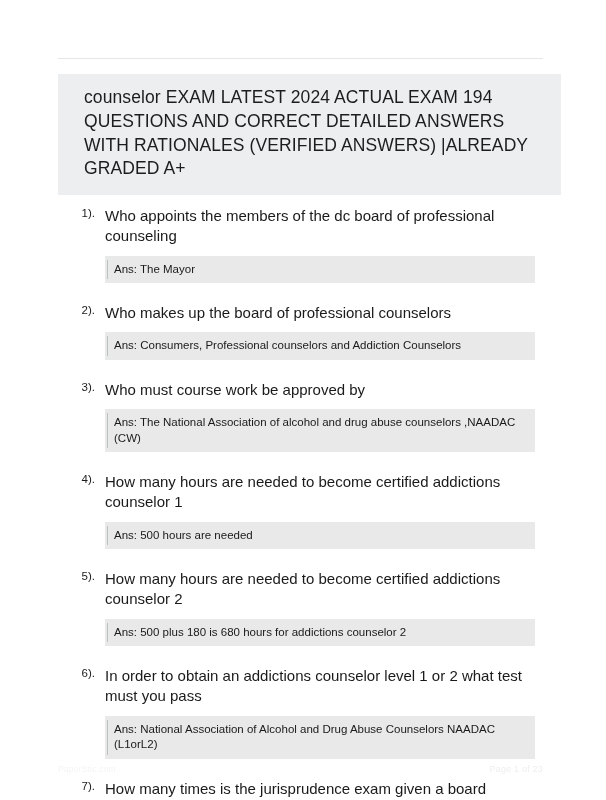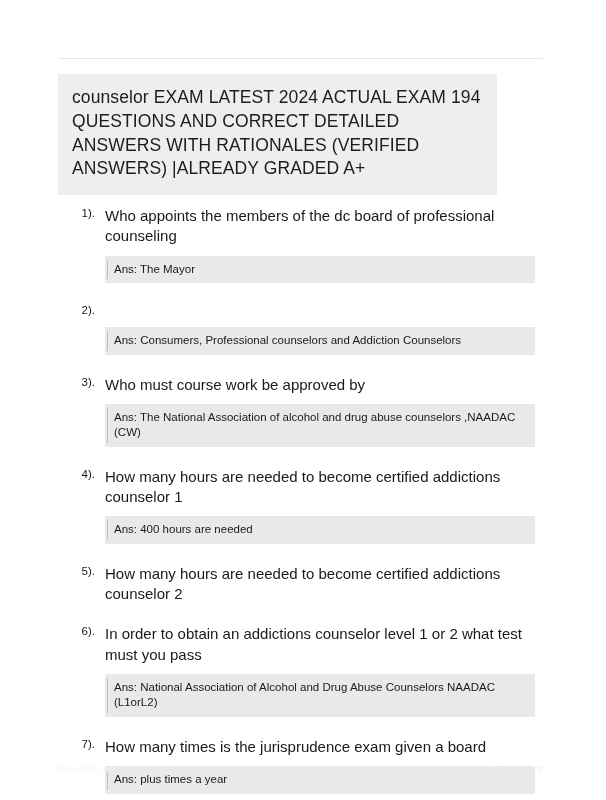--- a/index.html
+++ b/index.html
@@ -32,24 +32,24 @@
     top: 58px;
     width: 485px;
     height: 1px;
     background: #e4e6e8;
   }
 
   .doc-title {
     position: absolute;
     left: 58px;
     top: 74px;
-    width: 439px;
+    width: 503px;
     box-sizing: border-box;
     background: #eceef0;
-    padding: 12px 11px 14px 14px;
+    padding: 12px 11px 14px 26px;
     font-size: 17.5px;
     line-height: 1.36;
     font-weight: 400;
     color: #1d1d1d;
     letter-spacing: 0.1px;
   }
 
   .qa-list {
     position: absolute;
     left: 0;
@@ -145,42 +145,44 @@
       <div class="qa-item">
         <div class="q-row">
           <div class="q-num">1).</div>
           <div class="q-text">Who appoints the members of the dc board of professional counseling</div>
         </div>
         <div class="a-box">Ans: The Mayor</div>
       </div>
       <div class="qa-item">
         <div class="q-row">
           <div class="q-num">2).</div>
+          <div class="q-text">Who makes up the board of professional counselors</div>
         </div>
         <div class="a-box">Ans: Consumers, Professional counselors and Addiction Counselors</div>
       </div>
       <div class="qa-item">
         <div class="q-row">
           <div class="q-num">3).</div>
           <div class="q-text">Who must course work be approved by</div>
         </div>
         <div class="a-box">Ans: The National Association of alcohol and drug abuse counselors ,NAADAC (CW)</div>
       </div>
       <div class="qa-item">
         <div class="q-row">
           <div class="q-num">4).</div>
           <div class="q-text">How many hours are needed to become certified addictions counselor 1</div>
         </div>
-        <div class="a-box">Ans: 400 hours are needed</div>
+        <div class="a-box">Ans: 500 hours are needed</div>
       </div>
       <div class="qa-item">
         <div class="q-row">
           <div class="q-num">5).</div>
           <div class="q-text">How many hours are needed to become certified addictions counselor 2</div>
         </div>
+        <div class="a-box">Ans: 500 plus 180 is 680 hours for addictions counselor 2</div>
       </div>
       <div class="qa-item">
         <div class="q-row">
           <div class="q-num">6).</div>
           <div class="q-text">In order to obtain an addictions counselor level 1 or 2 what test must you pass</div>
         </div>
         <div class="a-box">Ans: National Association of Alcohol and Drug Abuse Counselors NAADAC (L1orL2)</div>
       </div>
       <div class="qa-item">
         <div class="q-row">

